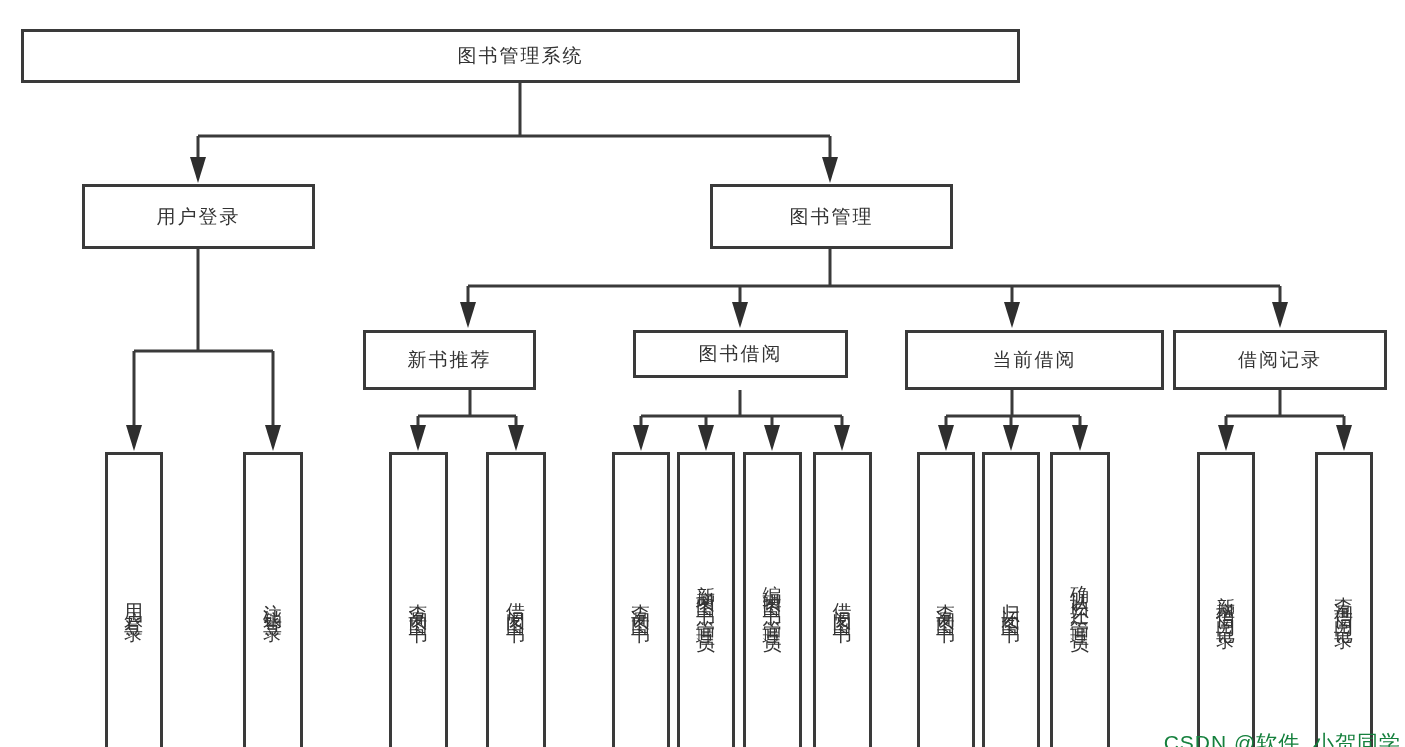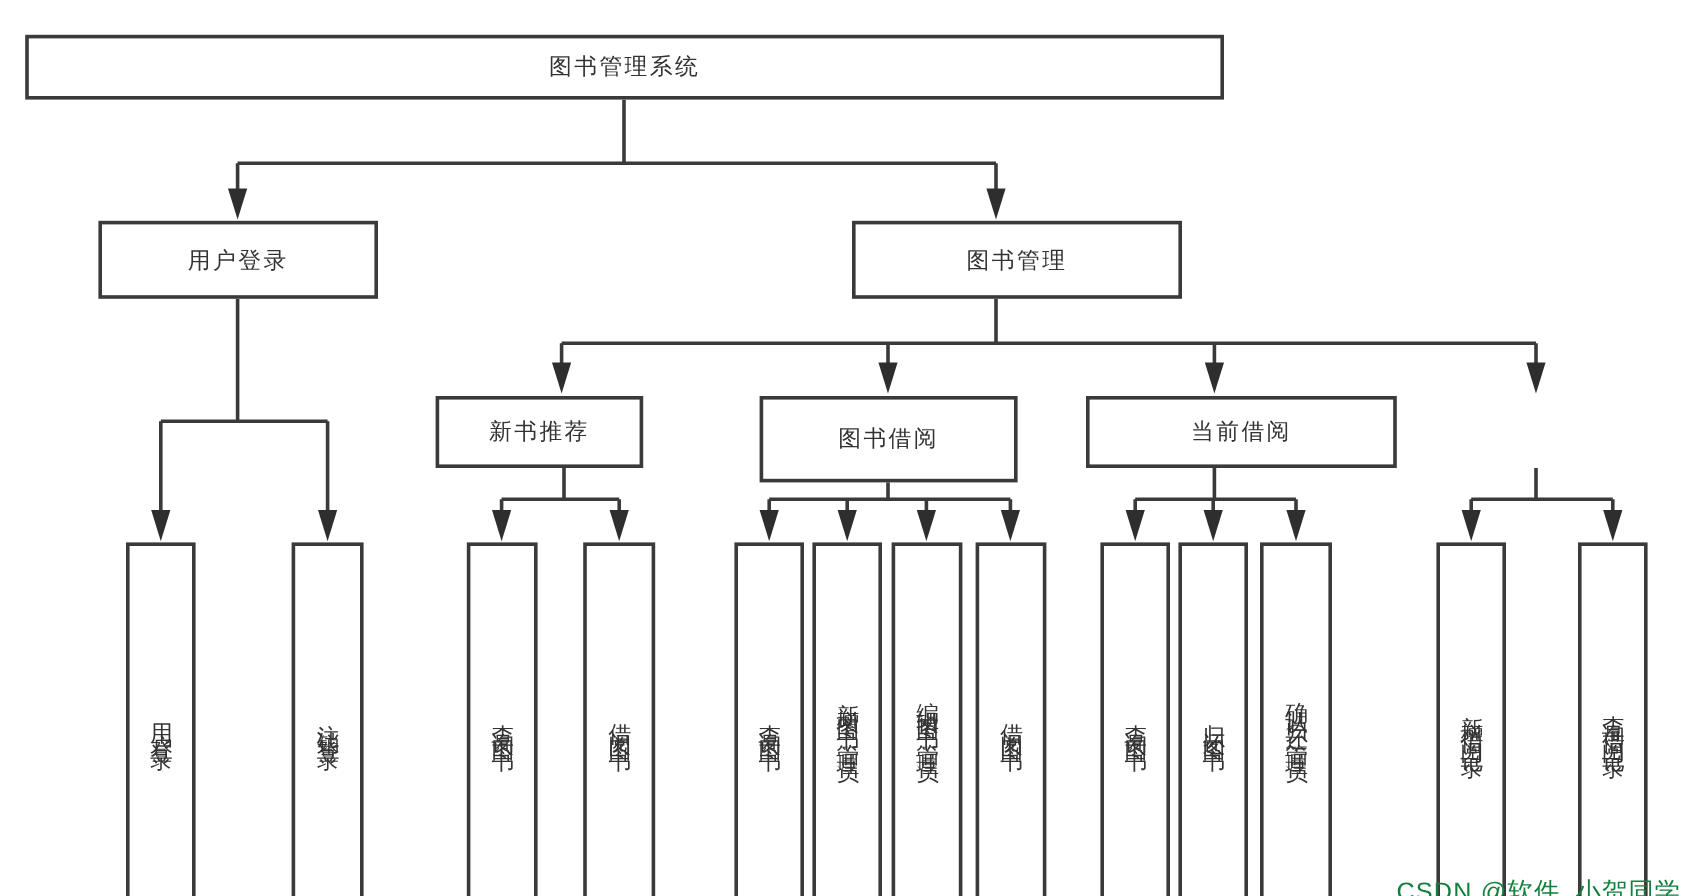--- a/index.html
+++ b/index.html
@@ -61,32 +61,35 @@
     </g>
   </svg>
 
   <div class="node h" style="left:21px;top:13px;width:999px;height:54px">
     <span>图书管理系统</span>
   </div>
 
   <div class="node h" style="left:82px;top:168px;width:233px;height:65px">
     <span>用户登录</span>
   </div>
-  <div class="node h" style="left:710px;top:168px;width:275px;height:65px">
+  <div class="node h" style="left:710px;top:168px;width:243px;height:65px">
     <span>图书管理</span>
   </div>
 
   <div class="node h" style="left:363px;top:314px;width:173px;height:60px">
     <span>新书推荐</span>
   </div>
-  <div class="node h" style="left:633px;top:314px;width:215px;height:72px">
+  <div class="node h" style="left:633px;top:314px;width:215px;height:48px">
     <span>图书借阅</span>
   </div>
   <div class="node h" style="left:905px;top:314px;width:259px;height:60px">
     <span>当前借阅</span>
+  </div>
+  <div class="node h" style="left:1173px;top:314px;width:214px;height:60px">
+    <span>借阅记录</span>
   </div>
 
   <div class="node v" style="left:105px;top:436px;width:58px;height:299px">
     <span>用户登录</span>
   </div>
   <div class="node v" style="left:243px;top:436px;width:60px;height:299px">
     <span>注销登录</span>
   </div>
 
   <div class="node v" style="left:389px;top:436px;width:59px;height:299px">

